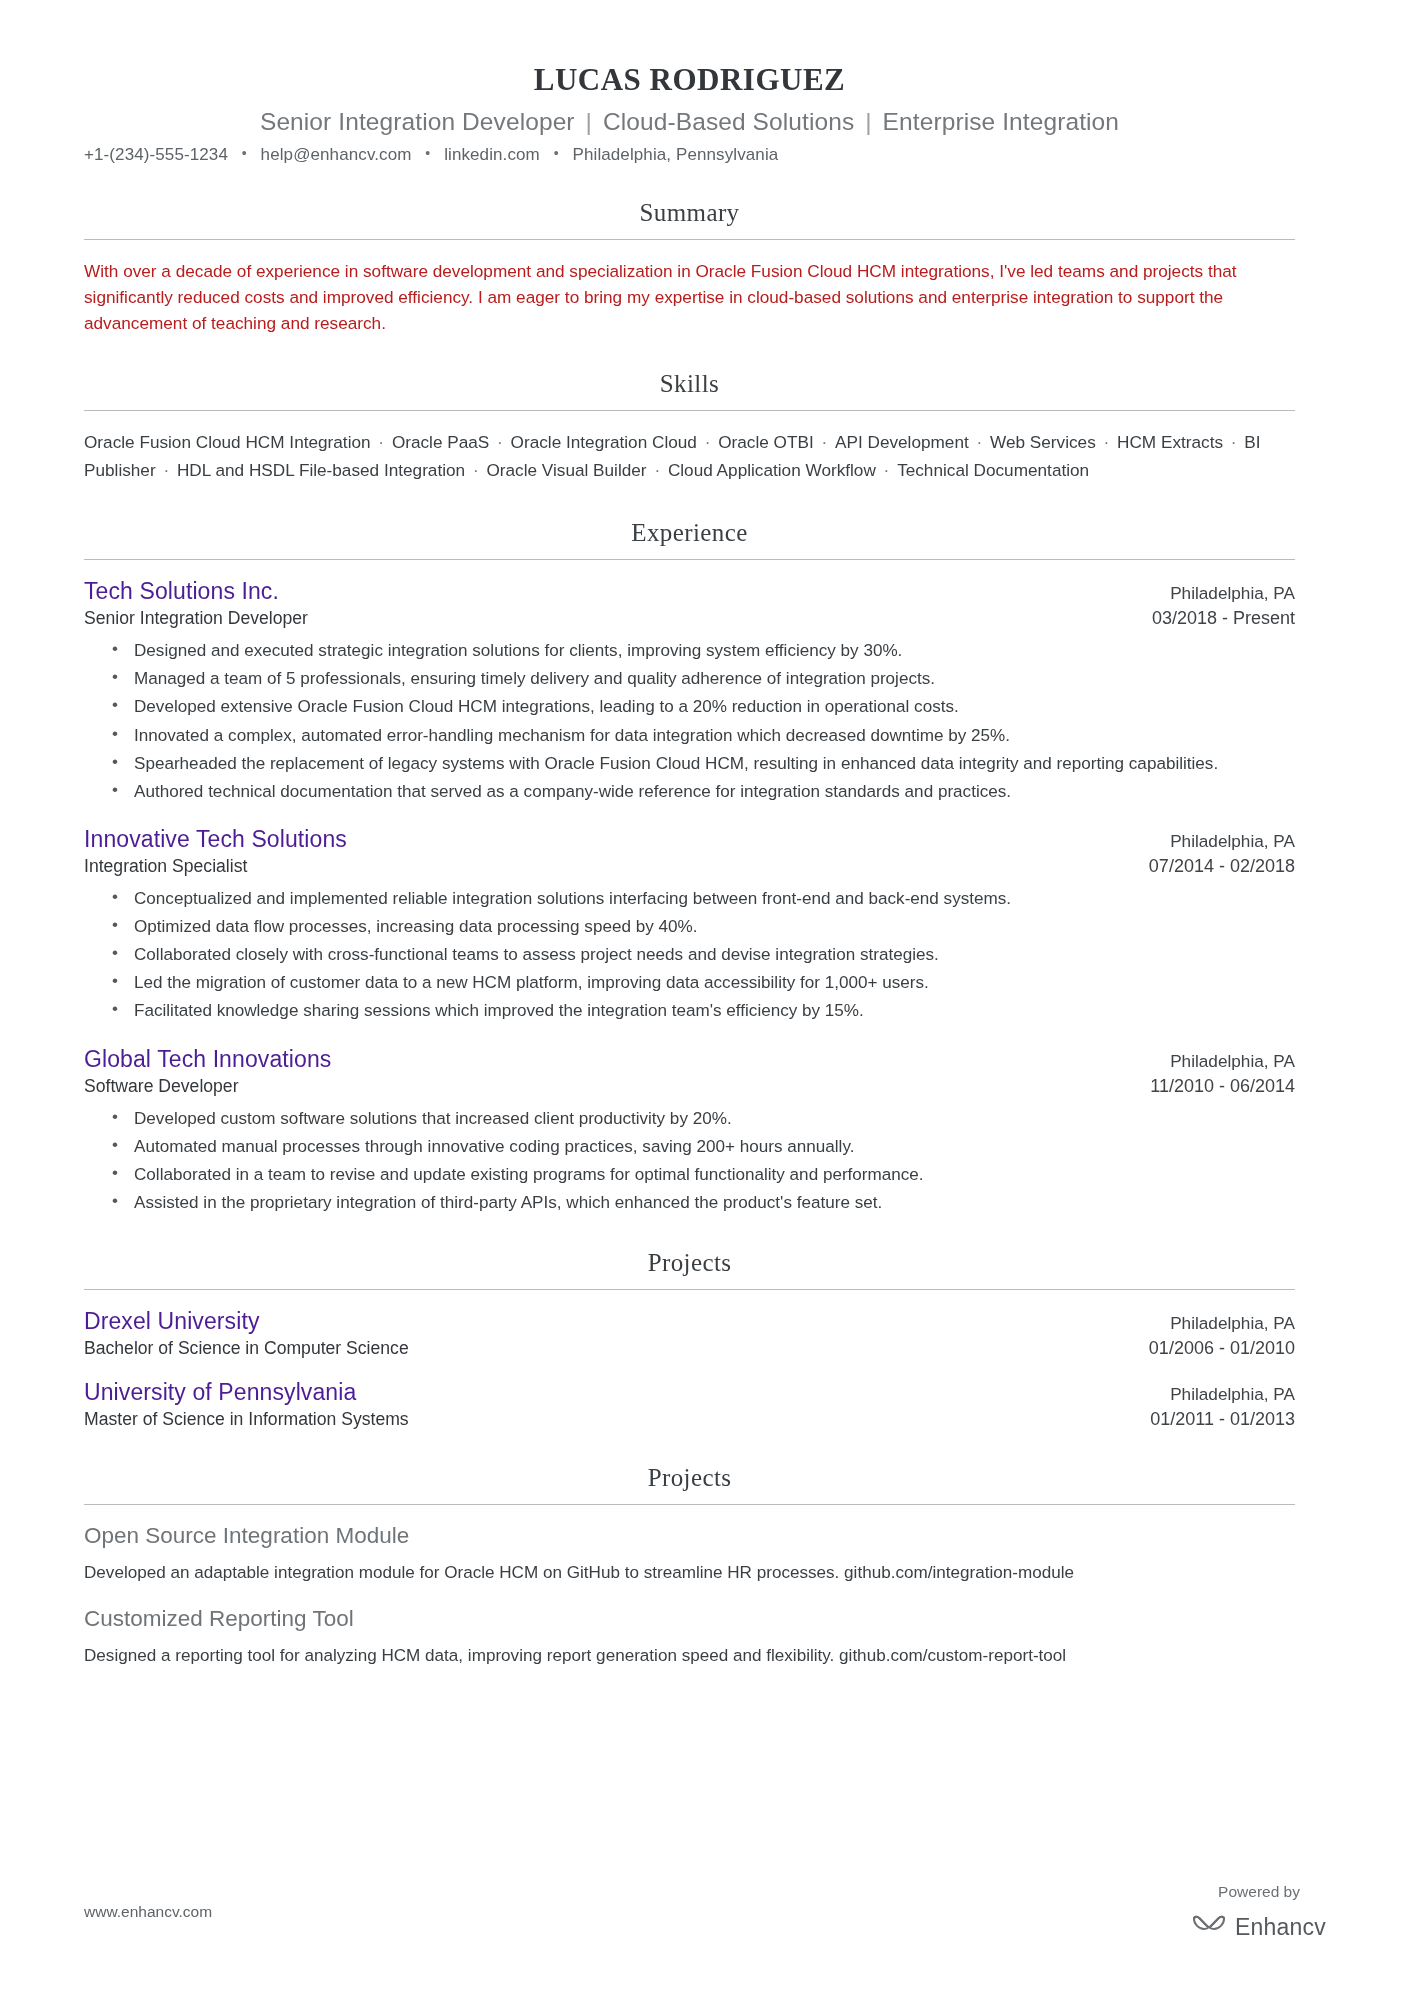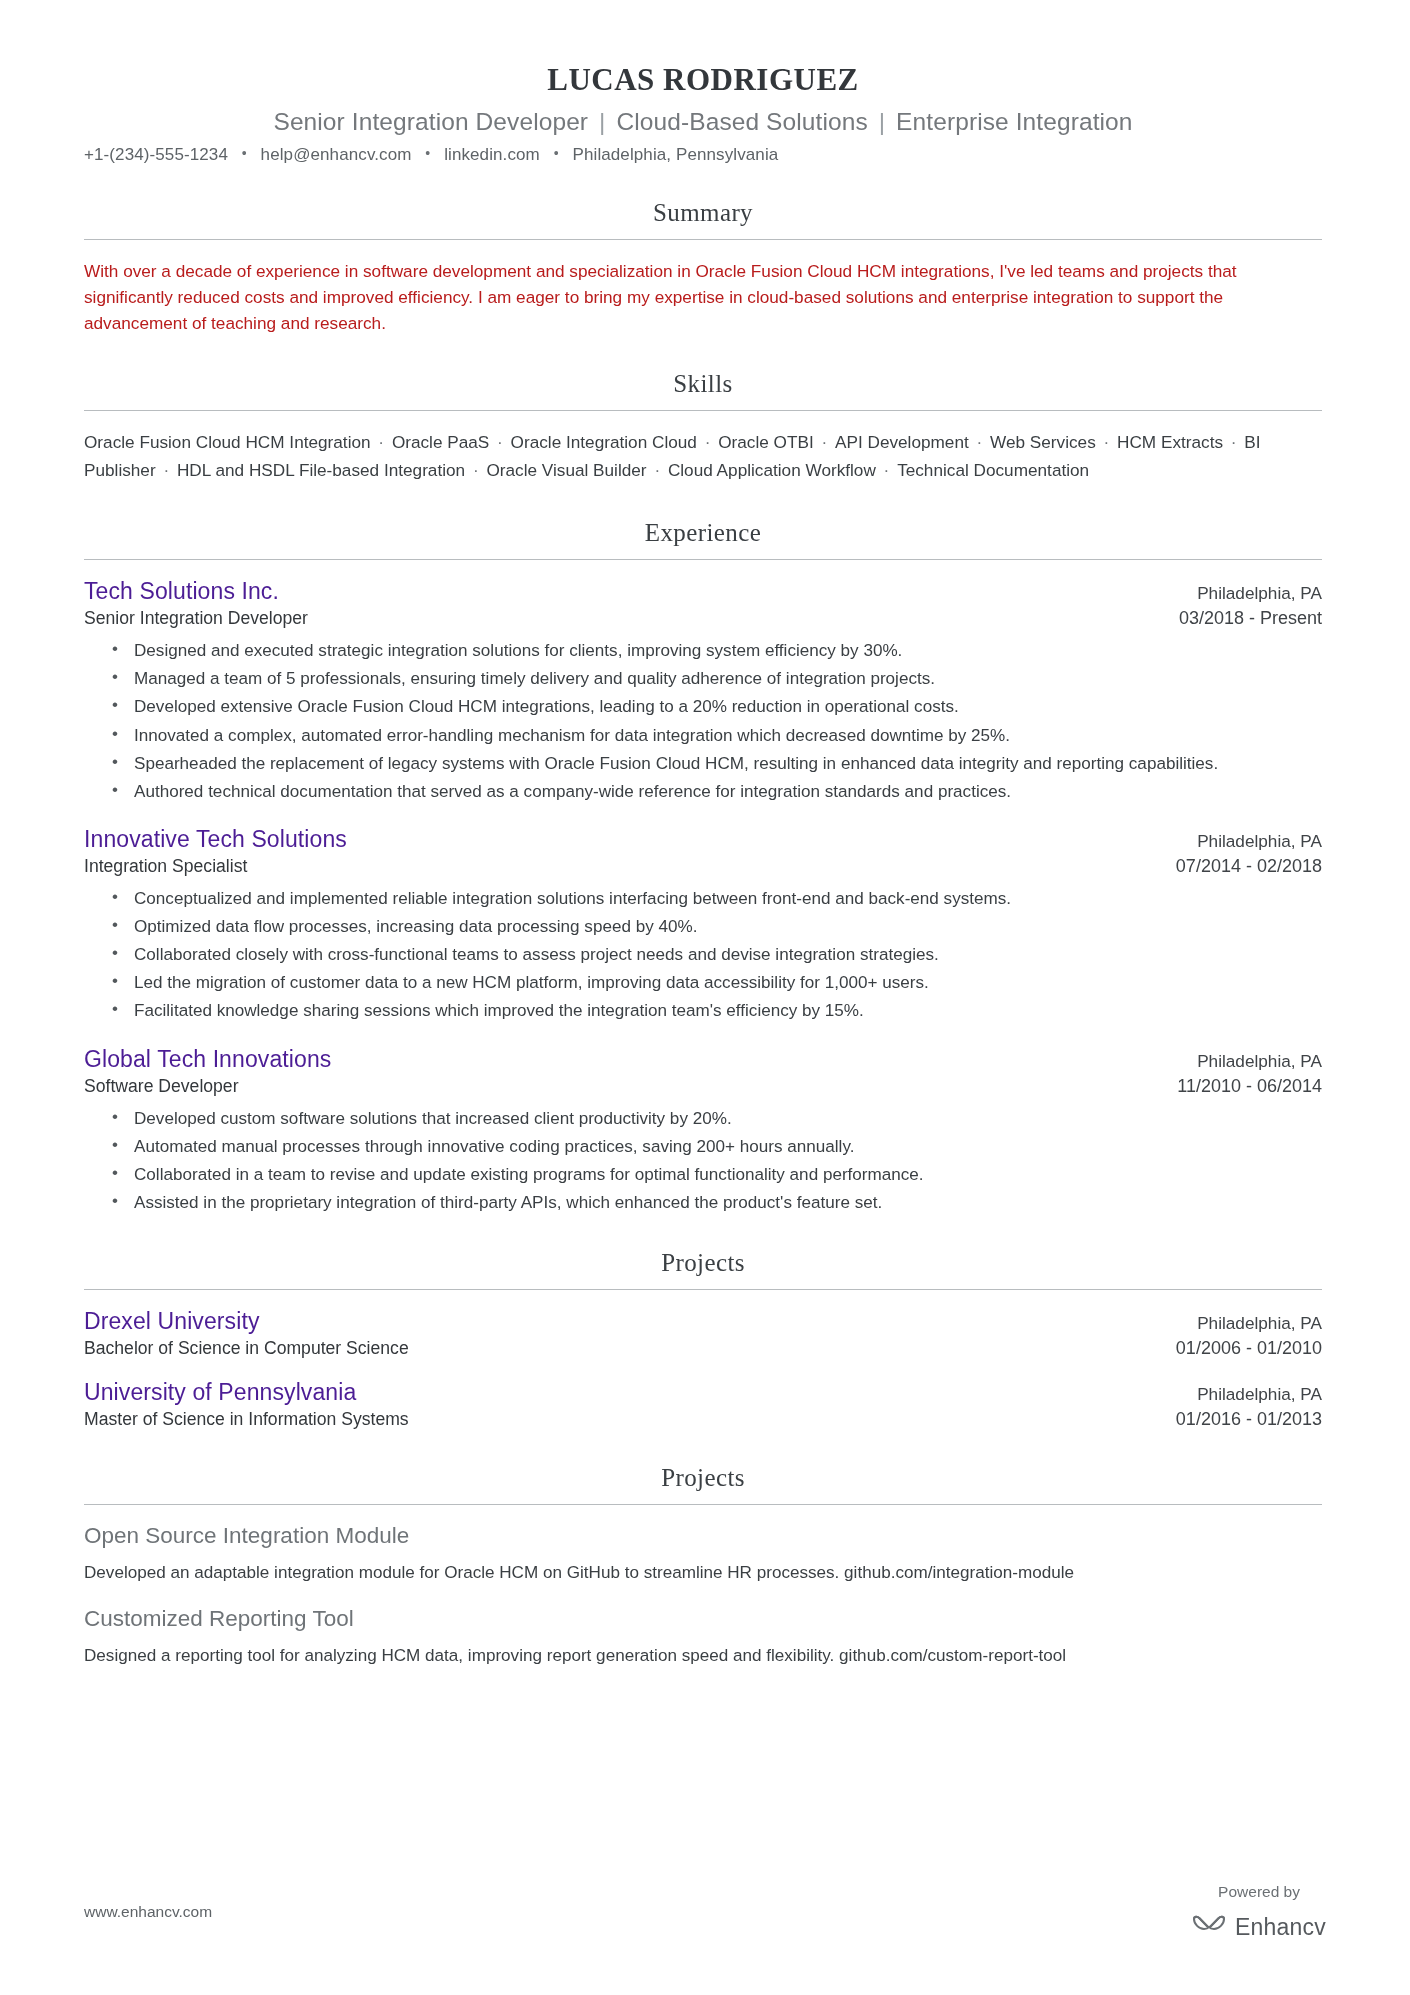--- a/index.html
+++ b/index.html
@@ -8,21 +8,21 @@
     width: 1410px;
     min-height: 1995px;
     background: #ffffff;
     font-family: "Liberation Sans", sans-serif;
     color: #2f2f2f;
     -webkit-font-smoothing: antialiased;
   }
   .page {
     width: 1410px;
     min-height: 1995px;
-    padding: 62px 88px 0 84px;
+    padding: 62px 115px 0 84px;
     position: relative;
   }
 
   
   .doc-name {
     text-align: center;
     font-family: "Liberation Serif", serif;
     font-size: 31px;
     font-weight: bold;
     letter-spacing: 0.5px;
@@ -306,21 +306,21 @@
             <div class="dates">01/2006 - 01/2010</div>
           </div>
         </div>
         <div class="edu-entry">
           <div class="entry-head">
             <div class="org">University of Pennsylvania</div>
             <div class="loc">Philadelphia, PA</div>
           </div>
           <div class="entry-sub">
             <div class="role">Master of Science in Information Systems</div>
-            <div class="dates">01/2016 - 01/2013</div>
+            <div class="dates">01/2011 - 01/2013</div>
           </div>
         </div>
       </div>
   </div>
 
   <div class="section">
     <div class="section-title">Projects</div>
     <div class="rule"></div>
     <div id="projects-list">
         <div class="project">

